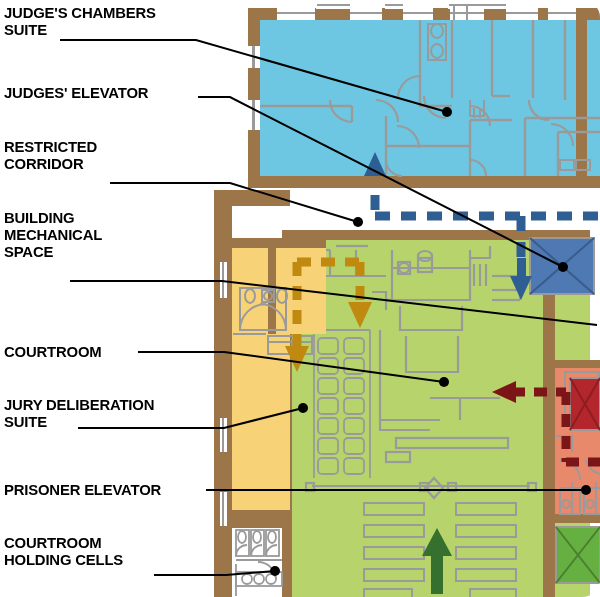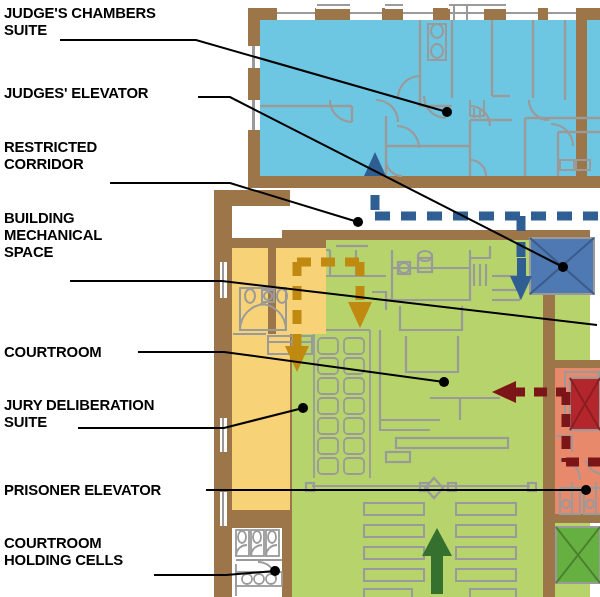--- a/index.html
+++ b/index.html
@@ -1,17 +1,17 @@
 <!DOCTYPE html>
 <html><head>
 <meta charset="utf-8">
 <style>
   html,body{margin:0;padding:0;background:#ffffff;}
   #root{position:relative;width:600px;height:597px;overflow:hidden;background:#ffffff;
-        font-family:"Liberation Sans","DejaVu Sans",sans-serif;}
+        font-family:"Liberation Sans","DejaVu Sans",sans-serif;border-radius:18px;}
   #plan{position:absolute;left:0;top:0;width:600px;height:597px;}
   .lbl{position:absolute;font-weight:bold;font-size:15.5px;line-height:17px;
        letter-spacing:-0.2px;color:#000;white-space:pre;transform:scaleX(0.96);
        transform-origin:left top;}
 </style>
 </head>
 <body>
 
 <div id="root">
 

